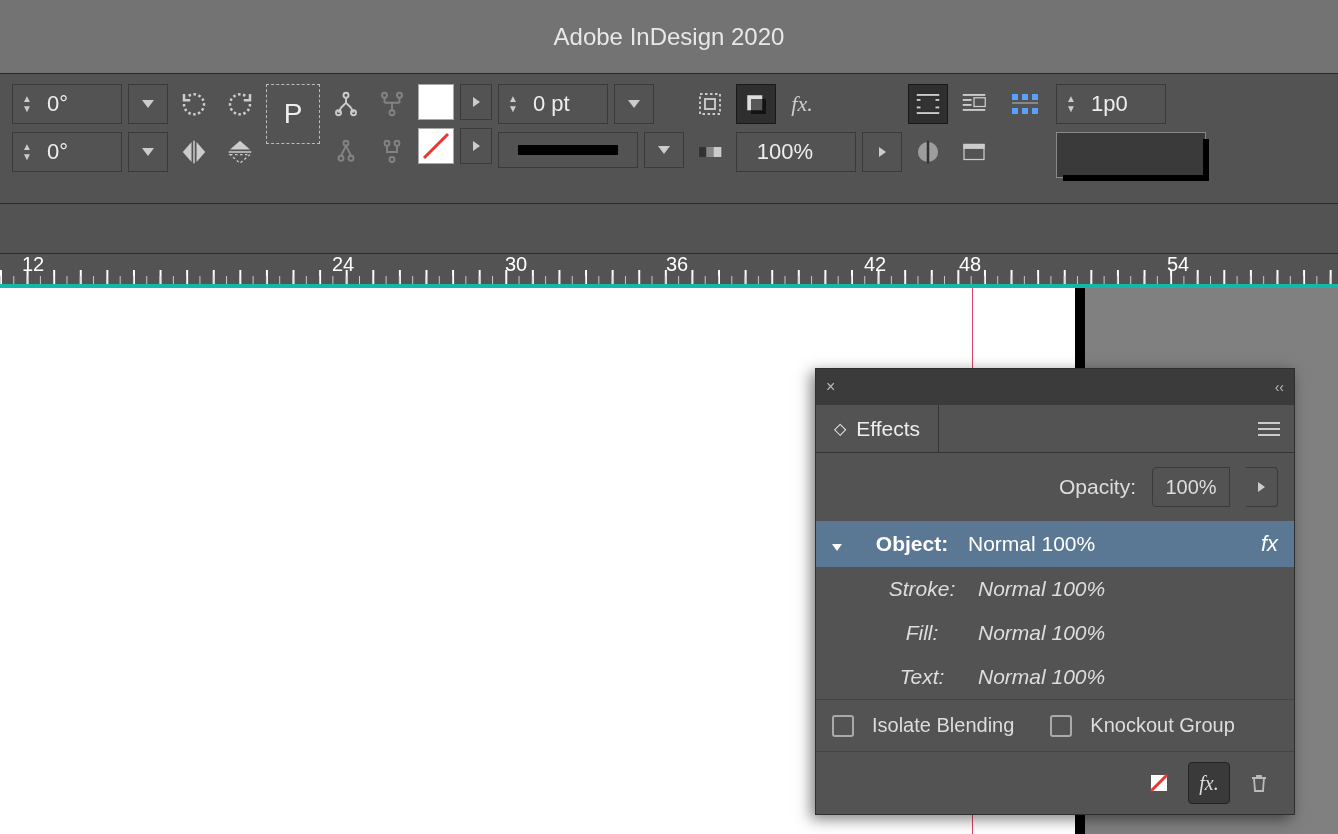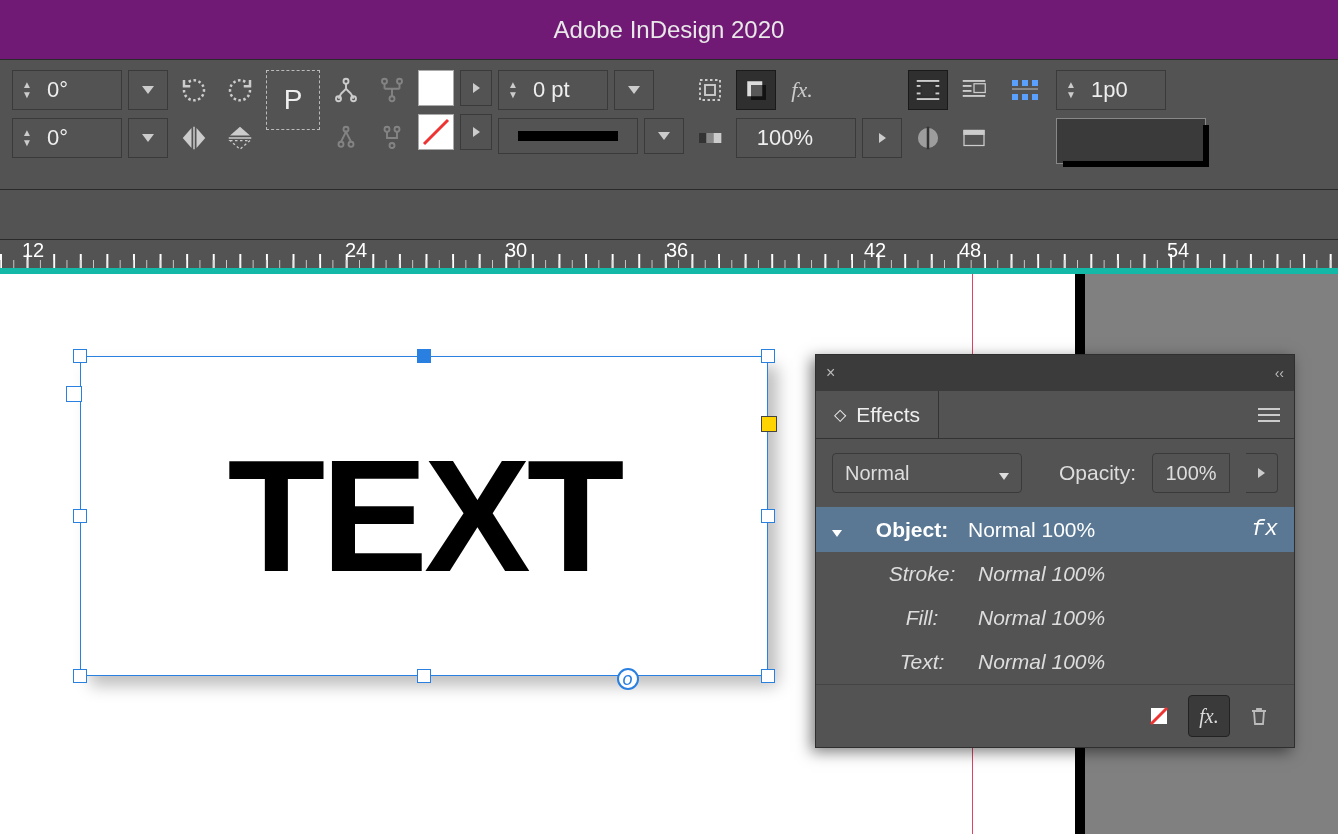--- a/index.html
+++ b/index.html
@@ -1,19 +1,19 @@
 <!DOCTYPE html>
 <html><head>
 <meta charset="utf-8">
 <style>
   * { box-sizing: border-box; margin: 0; padding: 0; font-family: "Helvetica Neue", Arial, sans-serif; }
   body { background: #535353; width: 1338px; height: 834px; overflow: hidden; color: #ddd; font-size: 18px; }
   
   
-  .titlebar { height: 60px; background: #701a75; display: flex; align-items: center; justify-content: center; border-bottom: 1px solid #2a2a2a; }
+  .titlebar { height: 74px; background: #737373; display: flex; align-items: center; justify-content: center; border-bottom: 1px solid #2a2a2a; }
   .titlebar span { color: #e8e8e8; font-size: 24px; font-weight: 400; }
   
   
   .ctrlbar { height: 130px; background: #535353; display: flex; align-items: flex-start; padding: 10px 12px 0 12px; gap: 6px; border-bottom: 1px solid #2a2a2a; flex-wrap: wrap; }
   .ctrlgrp { display: flex; flex-direction: column; gap: 8px; }
   .ctrlrow { display: flex; align-items: center; gap: 6px; }
   
   .stepper-field { display:flex; align-items:center; background:#535353; border:1px solid #3a3a3a; height: 40px; }
   .stepper-field .updn { width: 28px; display:flex; flex-direction:column; align-items:center; color:#ccc; font-size:10px; line-height:1; }
   .stepper-field .val { width: 80px; text-align:left; padding-left:6px; color:#eee; font-size:22px;}
@@ -30,21 +30,21 @@
   .line-preview { width:140px; height:36px; border:1px solid #3a3a3a; display:flex; align-items:center; justify-content:center; background:#535353; }
   .line-preview .ln { height:10px; width:100px; background:#000; }
   
   .midbar { height: 50px; background:#535353; border-bottom:1px solid #2a2a2a; }
 
   .greybox { background:#3a3a3a; border:1px solid #888; width:150px; height:46px; position:relative; }
   .greybox::after { content:""; position:absolute; right:-4px; top:6px; bottom:-4px; width:6px; background:#000; }
   .greybox::before { content:""; position:absolute; left:6px; right:-4px; bottom:-4px; height:6px; background:#000; }
 
   
-  .ruler { height: 34px; background:#535353; position:relative; border-bottom:6px solid #14b8a6;padding-left:32px; }
+  .ruler { height: 34px; background:#535353; position:relative; border-bottom:4px solid #14b8a6;padding-left:32px; }
   .ruler .tick-major { position:absolute; top:0; color:#fff; font-size:20px; }
   .ruler .tick-major .num { position:relative; top:-1px; }
   .ruler .ticks { position:absolute; left:0; right:0; bottom:0; height:18px; background:
      repeating-linear-gradient(to right,#ccc 0 1px,transparent 1px 13.3px),
      repeating-linear-gradient(to right,#fff 0 2px,transparent 2px 26.6px);
      background-position: 0 10px, 0 4px;
      background-size: 13.3px 8px, 26.6px 14px;
      background-repeat: repeat-x;
   }
   
@@ -82,21 +82,21 @@
   .opa-step { width:32px; height:40px; border:1px solid #3a3a3a; border-left:none; display:flex; align-items:center; justify-content:center; color:#ccc; border-radius:0 4px 4px 0;}
   
   .effect-list { }
   .effect-row { display:flex; align-items:center; padding:10px 16px 10px 16px; font-size:21px; gap:6px; }
   .effect-row.sel { background:#5a7894; color:#fff; }
   .effect-row .chev { width:24px; color:#ccc; }
   .effect-row.sel .chev { color:#fff; }
   .effect-row .lbl { width:100px; font-weight:600;text-align:center;}
   .effect-row:not(.sel) .lbl { font-weight:400; }
   .effect-row .val { }
-  .effect-row .fx { margin-left:auto; font-style:italic; font-family:Liberation Mono, monospace; font-size:22px;}
+  .effect-row .fx { margin-left:auto; font-style:italic; font-family:Liberation Sans, sans-serif; font-size:22px;}
   .effect-row.sub { padding-left:56px;font-style:italic; }
   
   .panel-opts { display:flex; align-items:center; gap:18px; padding:14px 16px; border-top:1px solid #444; font-size:20px;}
   .chk { width:22px; height:22px; border:2px solid #aaa; border-radius:3px; }
   
   .panel-ftr { display:flex; justify-content:flex-end; gap:8px; padding:10px 14px; border-top:1px solid #444;}
   .ftr-ico { width:42px; height:42px; display:flex; align-items:center; justify-content:center; border-radius:4px; }
   .ftr-ico.sel { background:#3a3a3a; border:1px solid #222;}
   .ftr-ico svg { width:24px; height:24px; }
 
@@ -334,77 +334,55 @@
   </div>
 </div>
 
 <div class="midbar"></div>
 
 <div class="ruler">
   <div class="ticks"></div>
   <div id="ruler-nums">
       <div class="tick-major" style="left: 22px;"><span class="num">12</span></div>
       <div class="tick-major" style="left: 184px; margin-top: 44px;"><span class="num">18</span></div>
-      <div class="tick-major" style="left: 345px;"><span class="num">24</span></div>
+      <div class="tick-major" style="left: 332px;"><span class="num">24</span></div>
       <div class="tick-major" style="left: 505px;"><span class="num">30</span></div>
       <div class="tick-major" style="left: 666px;"><span class="num">36</span></div>
       <div class="tick-major" style="left: 864px;"><span class="num">42</span></div>
       <div class="tick-major" style="left: 959px;"><span class="num">48</span></div>
       <div class="tick-major" style="left: 1147px; margin-left: 20px;"><span class="num">54</span></div>
       <div class="tick-major" style="left: 1344px;"><span class="num">60</span></div>
     </div>
 </div>
 
 <div class="canvas">
   <div class="paper"></div>
   <div class="paper-shadow"></div>
   <div class="bleed"></div>
 
-  <div class="selected-frame">
-    <div class="sel-shadow"></div>
-    <div class="sel-border"></div>
-    <div class="sel-text">TEXT</div>
-    <div class="handle tl"></div>
-    <div class="handle tm"></div>
-    <div class="handle tr"></div>
-    <div class="handle ml"></div>
-    <div class="handle mr"></div>
-    <div class="handle bl"></div>
-    <div class="handle bm"></div>
-    <div class="handle br"></div>
-    <div class="inport"></div>
-    <div class="yellow-sq"></div>
-    <div class="outport">
-        <span>o</span>
-      </div>
-  </div>
 
   <div class="panel">
     <div class="panel-hdr">
       <span class="panel-close">×</span>
       <span class="panel-collapse">‹‹</span>
     </div>
     <div class="panel-tabs">
       <div class="panel-tab">
         <span class="dia">◇</span>
         <span>Effects</span>
       </div>
       <div class="panel-menu">
         <svg width="22" height="16" viewBox="0 0 22 16">
             <rect y="1" width="22" height="2" fill="#ccc"></rect>
             <rect y="7" width="22" height="2" fill="#ccc"></rect>
             <rect y="13" width="22" height="2" fill="#ccc"></rect>
           </svg>
       </div>
     </div>
     <div class="panel-body">
-      <div class="blend-sel">
-        <span>Normal</span>
-        <span class="chev-dn-sm"></span>
-      </div>
       <span class="opa-lbl">Opacity:</span>
       <div class="opa-field">
           <span>100%</span>
         </div>
       <div class="opa-step chev-r-sm"></div>
     </div>
 
     <div class="effect-list">
       <div class="effect-row sel">
         <span class="chev chev-dn-sm"></span>
@@ -419,20 +397,26 @@
       <div class="effect-row sub">
         <span class="lbl">Fill:</span>
         <span class="val">Normal 100%</span>
       </div>
       <div class="effect-row sub">
         <span class="lbl">Text:</span>
         <span class="val">Normal 100%</span>
       </div>
     </div>
 
+    <div class="panel-opts">
+      <div class="chk"></div>
+      <span>Isolate Blending</span>
+      <div class="chk" style="margin-left:18px;"></div>
+      <span>Knockout Group</span>
+    </div>
 
     <div class="panel-ftr">
       <div class="ftr-ico">
         <svg viewBox="0 0 24 24">
             <rect x="4" y="4" width="16" height="16" fill="#fff"></rect>
             <line x1="4" y1="20" x2="20" y2="4" stroke="#e33" stroke-width="3"></line>
           </svg>
       </div>
       <div class="ftr-ico sel">
         <span style="font-style:italic;font-family:Georgia,serif;font-size:20px;color:#ddd;">fx.</span>

